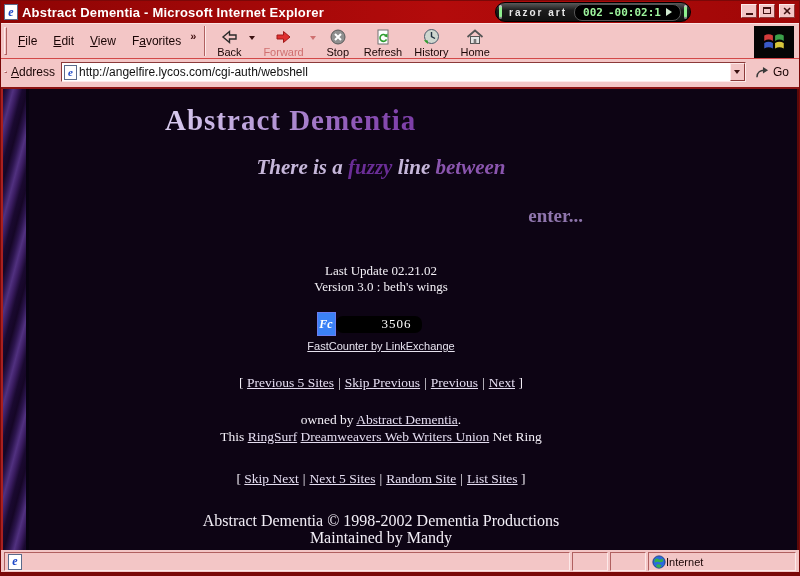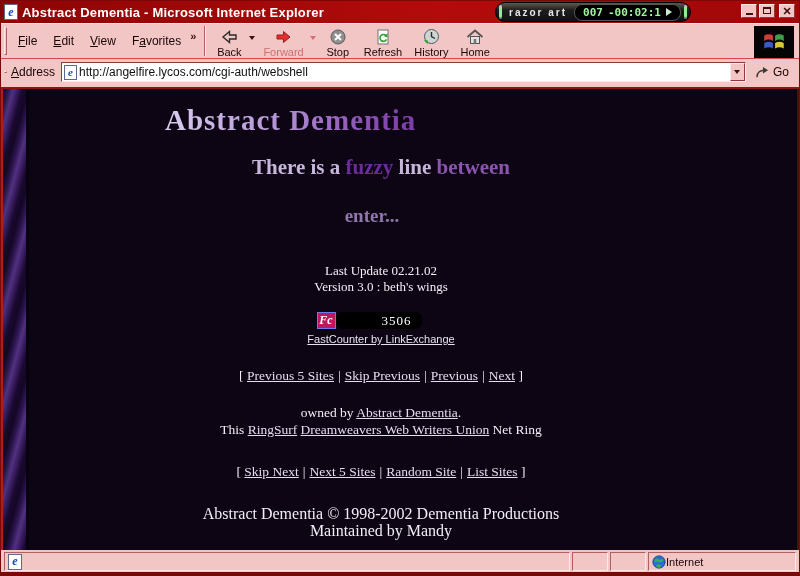--- a/index.html
+++ b/index.html
@@ -91,31 +91,31 @@
           background:repeating-linear-gradient(105deg,
              #150626 0px, #2c154e 5px, #513180 10px, #3b1d62 14px, #1a0930 19px, #150626 24px);
           border-right:3px solid #070210; }
   .page-inner { position:absolute; left:26px; right:0; top:0; bottom:0; text-align:center;
                 padding-right:64px; }
   .banner { display:inline-block; width:440px; text-align:left; margin-top:15px; }
   .site-title { font-size:29px; font-weight:bold; letter-spacing:1px; padding-left:4px;
                 background:linear-gradient(90deg,#dbcff0,#b496d6 45%,#8a50b4 80%,#7b3da6);
                 -webkit-background-clip:text; background-clip:text; color:transparent;
                 display:inline-block; }
-  .tagline { font-size:21px; font-weight:bold; line-height:24px; margin-top:18px; text-align:center; }
+  .tagline { font-size:21px; font-weight:bold; line-height:24px; margin-top:18px; text-align:center;font-style:italic; }
   .tagline .l2 { text-indent:55px; }
   .tl-light { color:#c6b7da; }
   .tl-dark  { color:#6a2d96; }
   .tl-mid   { color:#8a55ae; }
-  .enter-line { text-align:center; padding-right:18px; margin-top:26px; }
+  .enter-line { text-align:right; padding-right:18px; margin-top:26px; }
   .enter-link { font-size:19px; font-weight:bold; color:#8f76ad; text-decoration:none; }
   .updates { margin-top:36px; font-size:13px; line-height:16px; color:#f4f1f7; }
   .counter-row { margin-top:17px; display:flex; justify-content:center; align-items:center;
                  transform:translateX(-12px); }
-  .fc-logo { width:19px; height:17px; background:#be185d; border:1px solid #6a7df0; color:#fff;
+  .fc-logo { width:19px; height:24px; background:#3b82f6; border:1px solid #6a7df0; color:#fff;
              font-weight:bold; font-size:12px; font-style:italic;
              display:flex; align-items:center; justify-content:center;
              font-family:"Liberation Serif", serif; }
   .fc-display { width:86px; height:17px; background:#000; color:#fff; font-size:13px;
                 display:flex; align-items:center; justify-content:flex-end; padding-right:10px;
                 font-family:"Liberation Serif", serif; letter-spacing:1px;border-radius:7px; }
   .fc-caption { margin-top:4px; font-size:11px; font-family:"Liberation Sans", sans-serif; }
   .fc-caption a { color:#e6e2ee; }
   .ring-row { margin-top:23px; font-size:13.5px; color:#f2eef6; }
   .ring-row.bottom { margin-top:26px; }
@@ -143,21 +143,21 @@
 
   <div class="titlebar">
     <span class="pageicon">e</span>
     <span class="titlebar-title">Abstract Dementia - Microsoft Internet Explorer</span>
     <div class="razor">
       <span class="razor-cap">
           <span class="razor-led"></span>
         </span>
       <span class="razor-brand">razor art</span>
       <span class="razor-lcd">
-        <span>007</span>
+        <span>002</span>
         <span>-00:02:1</span>
         <span class="razor-play"></span>
       </span>
       <span class="razor-cap">
           <span class="razor-led"></span>
         </span>
     </div>
     <div class="winbtns">
       <div class="winbtn"><span class="glyph-min"></span></div>
       <div class="winbtn"><span class="glyph-restore"></span></div>

